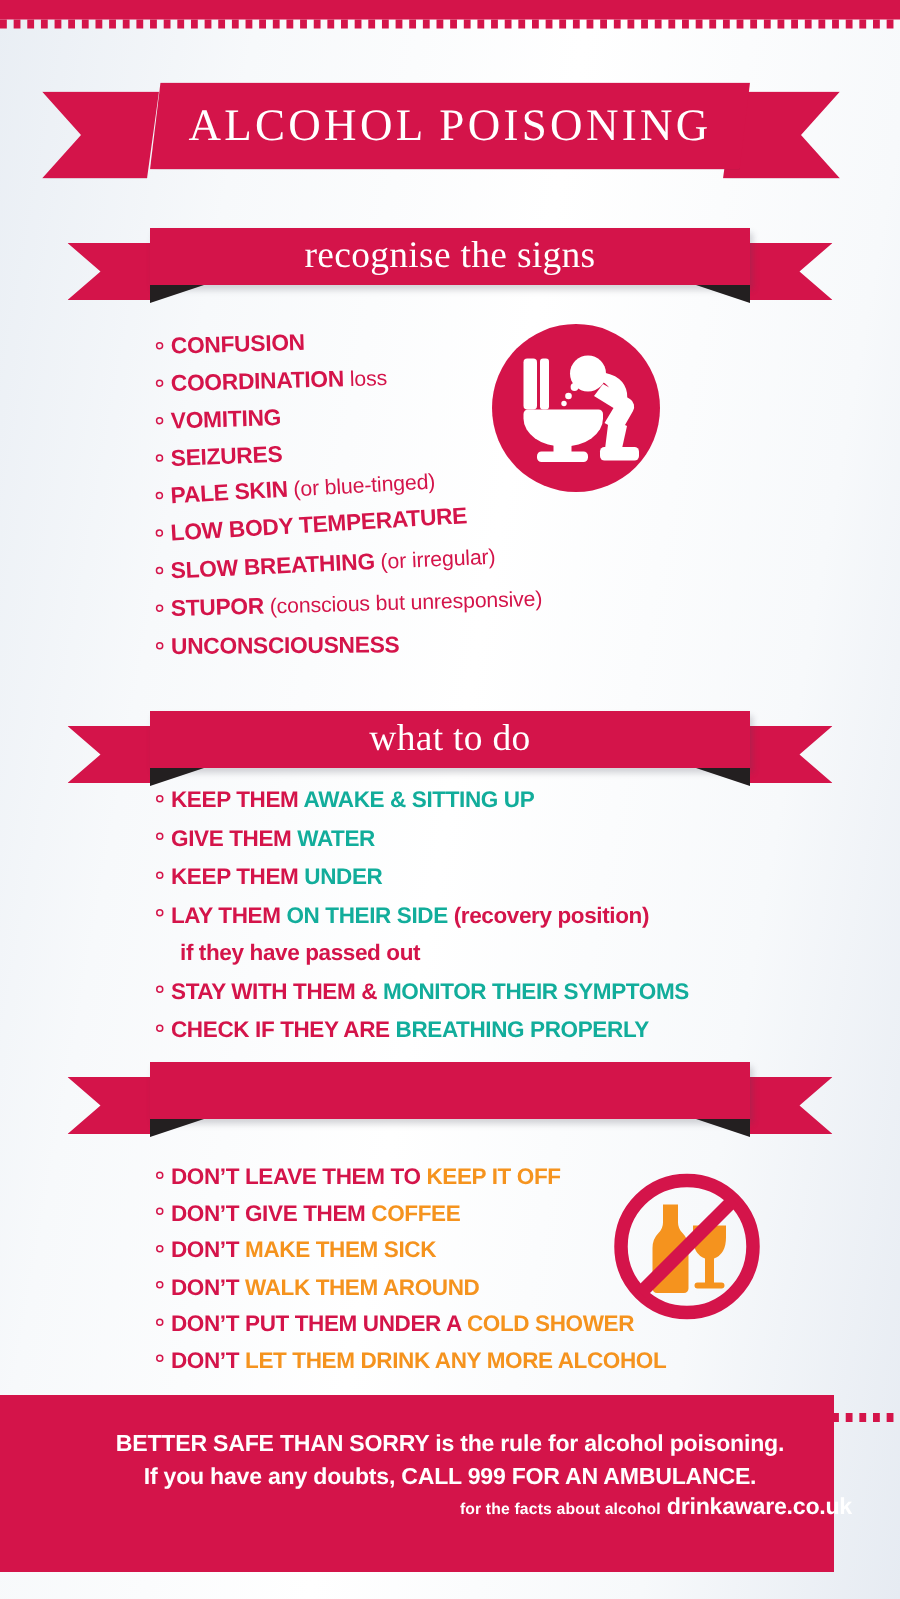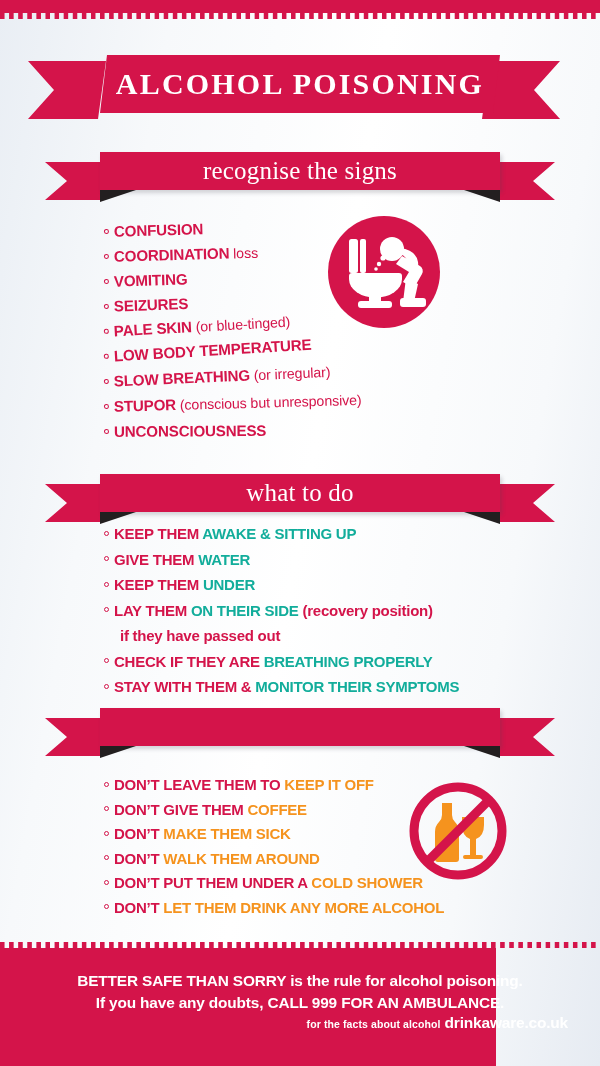--- a/index.html
+++ b/index.html
@@ -25,21 +25,21 @@
   }
   .scallop-down {
     position:absolute; left:0; top:13px; width:600px; height:6px;
     background-image:
       linear-gradient(to right, #D4144A 50%, transparent 50%);
     background-size: 9.1px 6px;
     background-repeat: repeat-x;
   }
   
   .footer {
-    position:absolute; left:0; bottom:0; width:496px; height:118px;
+    position:absolute; left:0; bottom:18px; width:556px; height:118px;
     background:#D4144A;
     text-decoration:underline;
   }
   .scallop-up {
     position:absolute; left:0; bottom:118px; width:600px; height:6px;
     background-image:
       linear-gradient(to right, #D4144A 50%, transparent 50%);
     background-size: 9.1px 6px;
     background-repeat: repeat-x;
   }
@@ -72,21 +72,21 @@
     color:#ffffff; font-size:15.5px; font-weight:bold;
     letter-spacing:-0.2px;
     vertical-align:baseline;
     margin-left:4px;
   }
 
   
   .ribbon-wrap { position:absolute; }
 
   
-  .title-ribbon { left:0; top:55px; width:588px; height:62px;font-weight:bold; }
+  .title-ribbon { left:0; top:55px; width:588px; height:62px; }
   .tr-body {
     position:absolute; left:100px; top:0; width:400px; height:58px;
     background:#D4144A;
     box-shadow: 3px 3px 4px rgba(60,60,70,0.30);
     clip-path: polygon(7px 0, 400px 0, 393px 58px, 0px 58px);
   }
   .tr-text {
     position:absolute; left:100px; top:0; width:400px; height:58px;
     display:flex; align-items:center; justify-content:center;
     color:#ffffff;
@@ -305,24 +305,24 @@
       <span class="bullet"></span><span>GIVE THEM </span><span class="teal">WATER</span><span></span>
     </div>
     <div class="li">
       <span class="bullet"></span><span>KEEP THEM </span><span class="teal">UNDER</span><span></span>
     </div>
     <div class="li">
       <span class="bullet"></span><span>LAY THEM </span><span class="teal">ON THEIR SIDE </span><span>(recovery position)</span>
     </div>
     <div class="li cont">if they have passed out</div>
     <div class="li">
+      <span class="bullet"></span><span>STAY WITH THEM &amp; </span><span class="teal">MONITOR THEIR SYMPTOMS</span><span></span>
+    </div>
+    <div class="li">
       <span class="bullet"></span><span>CHECK IF THEY ARE </span><span class="teal">BREATHING PROPERLY</span><span></span>
-    </div>
-    <div class="li">
-      <span class="bullet"></span><span>STAY WITH THEM &amp; </span><span class="teal">MONITOR THEIR SYMPTOMS</span><span></span>
     </div>
   </div>
 
   <div class="ribbon-wrap sec-ribbon" style="top:708px;">
     <div class="sr-tail-l"></div>
     <div class="sr-tail-r"></div>
     <div class="sr-fold-l"></div>
     <div class="sr-fold-r"></div>
     <div class="sr-body"></div>
   </div>

